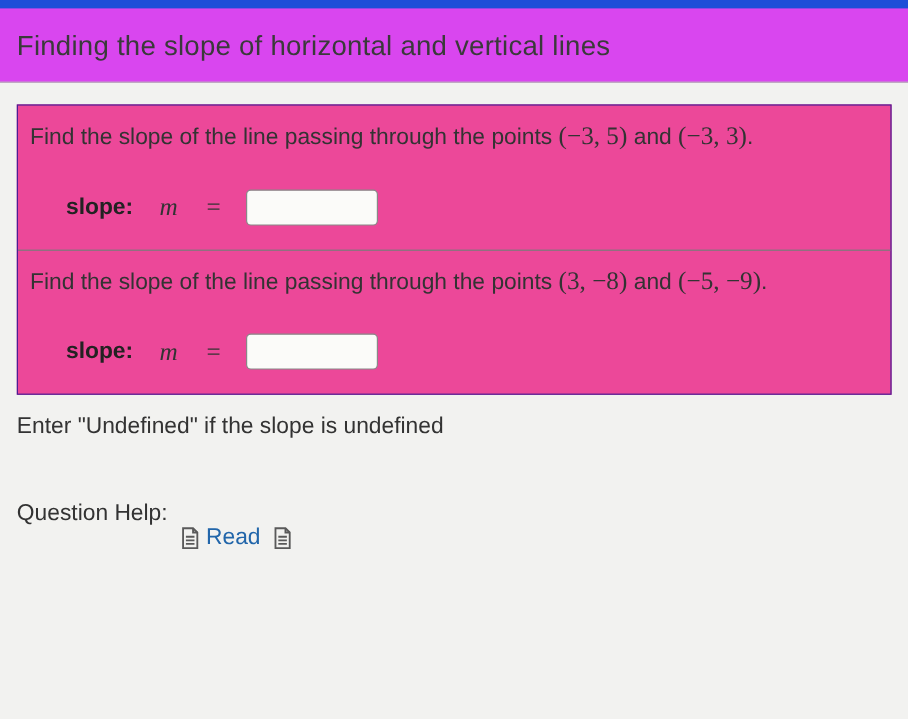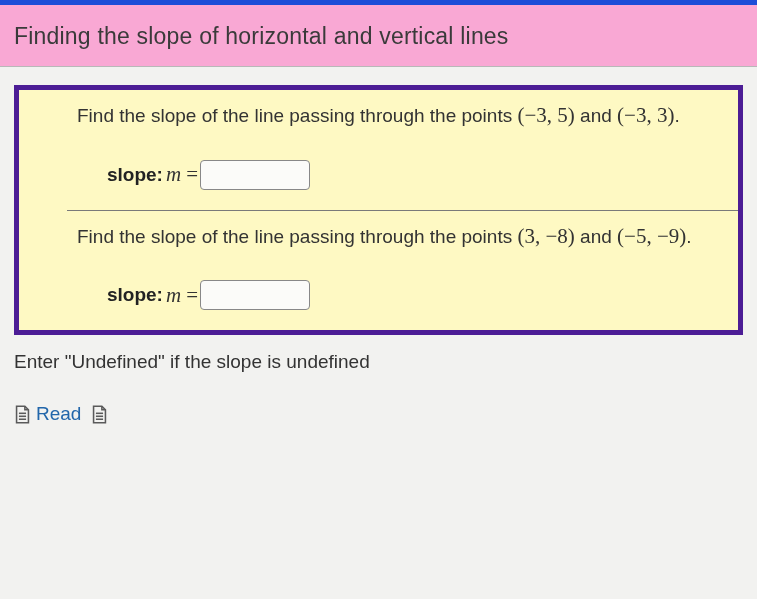--- a/index.html
+++ b/index.html
@@ -10,41 +10,40 @@
     body {
       font-family: Arial, Helvetica, sans-serif;
       background: #f2f2f0;
       width: 757px;
       height: 599px;
       color: #333;
     }
     .header {
       padding: 18px 30px 16px 14px;
       border-bottom: 1px solid #b8b8b8;
-      border-top: 5px solid #1d4ed8;
-      background: #f9a8d4;
+      border-top: 7px solid #1d4ed8;
+      background: #d946ef;
     }
     .header h1 {
       font-size: 23px;
       font-weight: 500;
       color: #3a3a3a;
       letter-spacing: 0.2px;
     }
     .content {
       padding: 18px 14px 0 14px;
     }
     .instruction {
       font-size: 19px;
       color: #333;
       margin-bottom: 12px;
     }
     .problem-box {
-      border: 5px solid #4c1d95;
-      background: #fef9c3;
-      padding-left: 48px;
+      border: 1px solid #4c1d95;
+      background: #ec4899;
     }
     .problem-part {
       padding: 10px 10px 20px 10px;
     }
     .problem-part:first-child {
       border-bottom: 1px solid #7a7a7a;
     }
     .prompt {
       font-size: 19px;
       color: #333;
@@ -55,21 +54,21 @@
       font-size: 21px;
     }
     .coords {
       white-space: nowrap;
     }
     .answer-row {
       margin-top: 28px;
       margin-left: 30px;
       display: flex;
       align-items: center;
-      gap: 0;
+      gap: 19px;
     }
     .slope-label {
       font-size: 19px;
       font-weight: 600;
       color: #222;
     }
     .slope-var {
       font-family: 'Times New Roman', Times, serif;
       font-style: italic;
       font-size: 21px;
@@ -102,20 +101,21 @@
       display: flex;
       align-items: center;
       gap: 10px;
     }
     .help-link {
       color: #2266aa;
       cursor: pointer;
       display: inline-flex;
       align-items: center;
       gap: 5px;
+      margin-top: 40px;
     }
     .help-icon svg {
       width: 17px;
       height: 19px;
       display: block;
     }
   </style>
 </head>
 <body>
 
@@ -150,20 +150,21 @@
         <span class="equals">=</span>
         <input class="answer-input" type="text" value="" style="">
       </div>
     </div>
 
   </div>
 
   <p class="hint">Enter "Undefined" if the slope is undefined</p>
 
   <div class="help-row">
+    <span>Question Help:</span>
 
     <span class="help-link">
       <span class="help-icon">
         <svg viewBox="0 0 14 16" fill="none" stroke="#5a5a5a" stroke-width="1.3">
           <path d="M2 1 h7 l3 3 v11 h-10 z"></path>
           <path d="M9 1 v3 h3"></path>
           <line x1="4" y1="7" x2="10" y2="7"></line>
           <line x1="4" y1="9.5" x2="10" y2="9.5"></line>
           <line x1="4" y1="12" x2="10" y2="12"></line>
         </svg>

